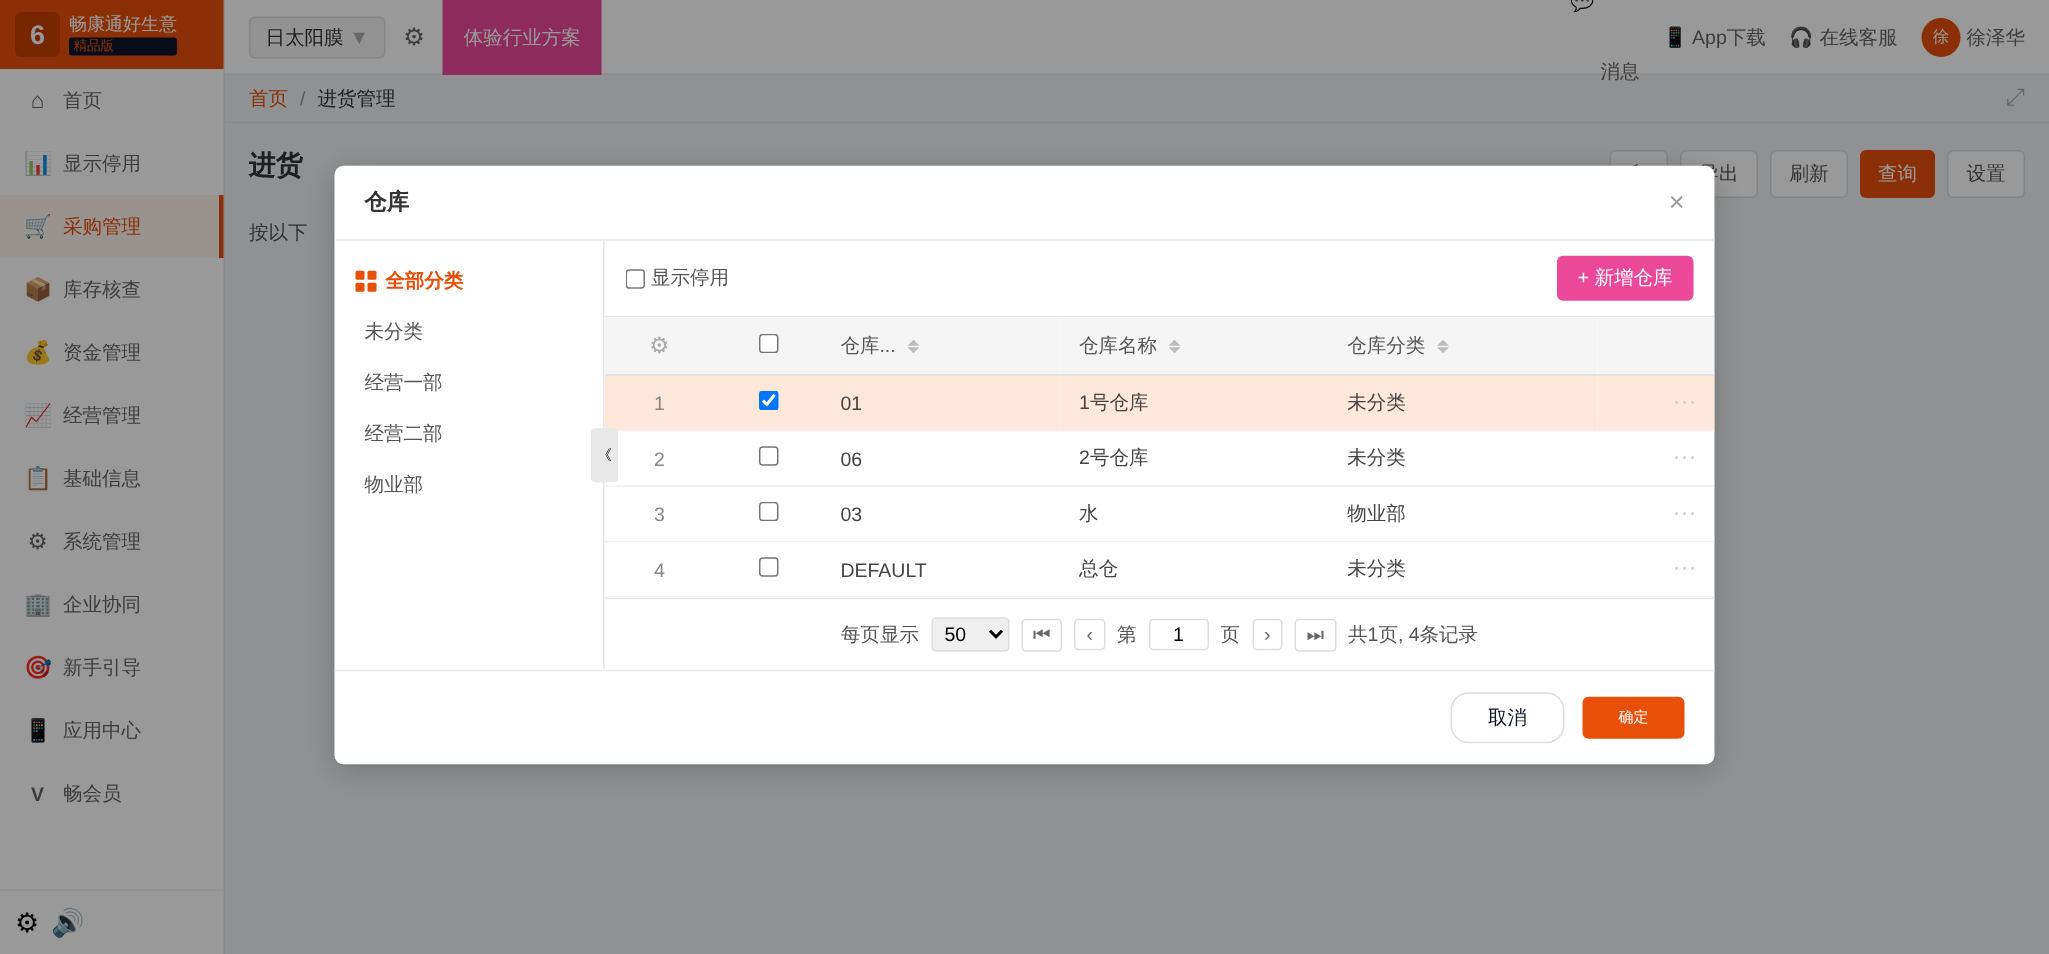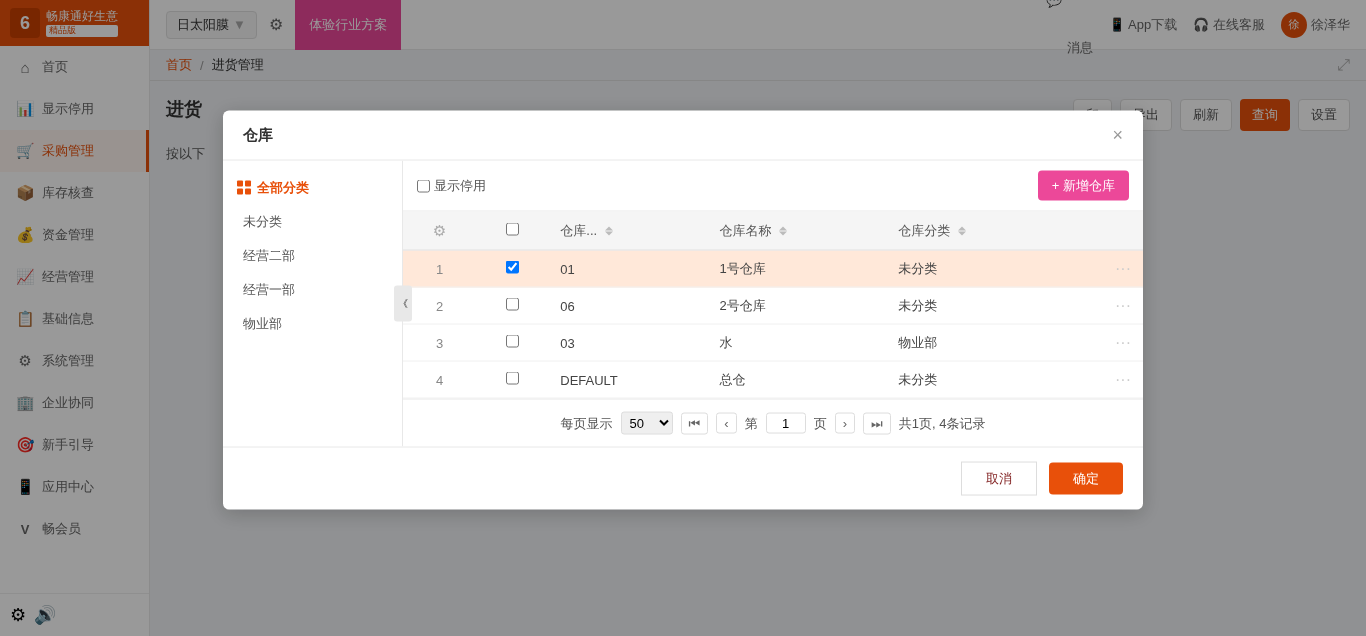--- a/index.html
+++ b/index.html
@@ -3,21 +3,21 @@
   <meta charset="utf-8">
   <style>
     * { box-sizing: border-box; margin: 0; padding: 0; }
     body { font-family: 'Microsoft YaHei', Arial, sans-serif; font-size: 13px; background: #f0f2f5; display: flex; height: 636px; overflow: hidden; }
 
     
     .sidebar { width: 150px; background: #fff; border-right: 1px solid #e8e8e8; display: flex; flex-direction: column; flex-shrink: 0; }
     .sidebar-logo { background: #e8500a; padding: 8px 10px; display: flex; align-items: center; gap: 6px; }
     .sidebar-logo-icon { width: 30px; height: 30px; background: #c94000; border-radius: 4px; display: flex; align-items: center; justify-content: center; color: #fff; font-size: 18px; font-weight: bold; }
     .sidebar-logo-text { color: #fff; font-size: 12px; line-height: 1.3; }
-    .sidebar-logo-badge { background: #ffffff; color: #e8500a; font-size: 9px; border-radius: 2px; padding: 0 3px; }
+    .sidebar-logo-badge { background: #0f172a; color: #e8500a; font-size: 9px; border-radius: 2px; padding: 0 3px; }
     .sidebar-item { display: flex; align-items: center; gap: 8px; padding: 12px 16px; color: #666; cursor: pointer; position: relative; }
     .sidebar-item.active { background: #fff5f0; color: #e8500a; border-right: 3px solid #e8500a; }
     .sidebar-item-icon { font-size: 15px; width: 18px; text-align: center; }
     .sidebar-item-label { font-size: 13px; }
     .sidebar-bottom { margin-top: auto; padding: 10px; display: flex; align-items: center; gap: 8px; border-top: 1px solid #eee; }
 
     
     .main { flex: 1; display: flex; flex-direction: column; overflow: hidden; }
 
     
@@ -84,22 +84,22 @@
 
     
     .pagination { display: flex; align-items: center; justify-content: center; padding: 12px; border-top: 1px solid #e8e8e8; gap: 8px; font-size: 13px; color: #555; }
     .pagination select { border: 1px solid #ddd; border-radius: 3px; padding: 2px 4px; font-size: 13px; }
     .page-btn { border: 1px solid #ddd; background: #fff; border-radius: 3px; padding: 2px 7px; cursor: pointer; color: #666; font-size: 13px; }
     .page-btn:disabled { color: #ccc; cursor: default; }
     .page-input { width: 40px; border: 1px solid #ddd; border-radius: 3px; padding: 2px 6px; text-align: center; font-size: 13px; }
 
     
     .modal-footer { display: flex; align-items: center; justify-content: flex-end; gap: 12px; padding: 14px 20px; border-top: 1px solid #e8e8e8; }
-    .btn-cancel { border: 1px solid #ddd; background: #fff; border-radius: 0; padding: 7px 24px; cursor: pointer; font-size: 13px; color: #7f1d1d; }
-    .btn-confirm { background: #e8500a; color: #fff; border: none; border-radius: 4px; padding: 7px 24px; cursor: pointer; font-size: 13px; }
+    .btn-cancel { border: 1px solid #ddd; background: #fff; border-radius: 12px; padding: 7px 24px; cursor: pointer; font-size: 13px; color: #0f172a; }
+    .btn-confirm { background: #e8500a; color: #fff; border: none; border-radius: 4px; padding: 7px 24px; cursor: pointer; font-size: 10px; }
     .bg-btn { border: 1px solid #ddd; background: #fff; border-radius: 4px; padding: 6px 12px; font-size: 13px; color: #555; cursor: pointer; }
     .bg-btn-orange { background: #e8500a; color: #fff; border: none; border-radius: 4px; padding: 6px 12px; font-size: 13px; cursor: pointer; }
   </style>
 </head>
 <body>
 
 <div class="overlay"></div>
 
 <div class="sidebar">
   <div class="sidebar-logo">
@@ -232,22 +232,22 @@
       <div class="category-header">
         <div class="category-header-icon">
           <span></span>
             <span></span>
             <span></span>
             <span></span>
         </div>
         <span>全部分类</span>
       </div>
       <div class="category-item">未分类</div>
+      <div class="category-item">经营一部</div>
       <div class="category-item">经营二部</div>
-      <div class="category-item">经营一部</div>
       <div class="category-item">物业部</div>
     </div>
 
     <div class="content-panel">
       <div class="content-toolbar">
         <label class="checkbox-wrap">
           <input type="checkbox" style="">
           <span>显示停用</span>
         </label>
         <button class="add-btn">+ 新增仓库</button>

